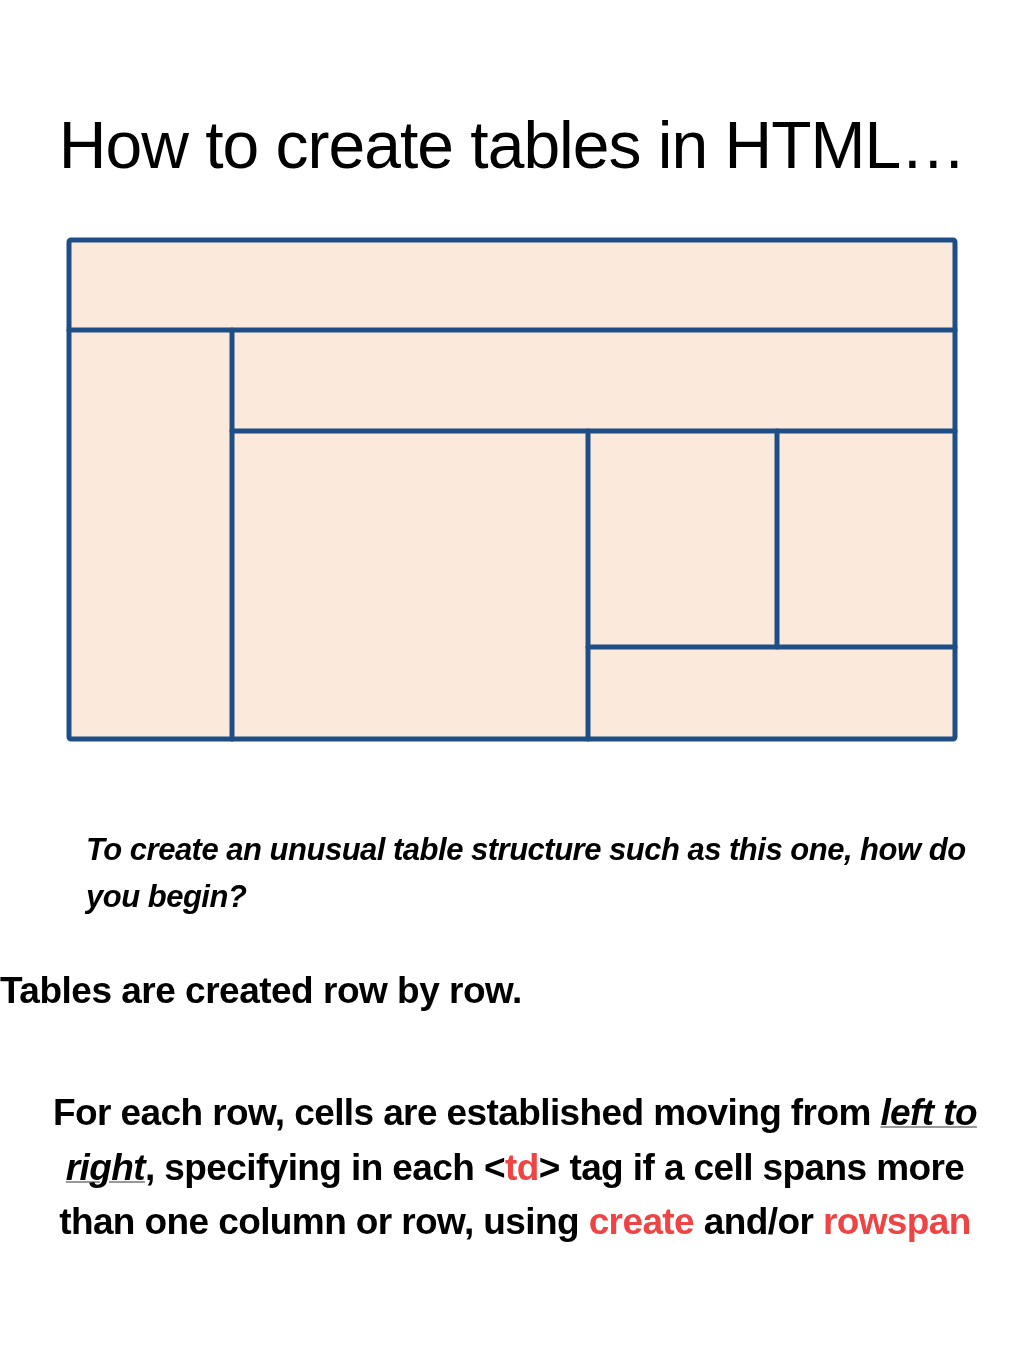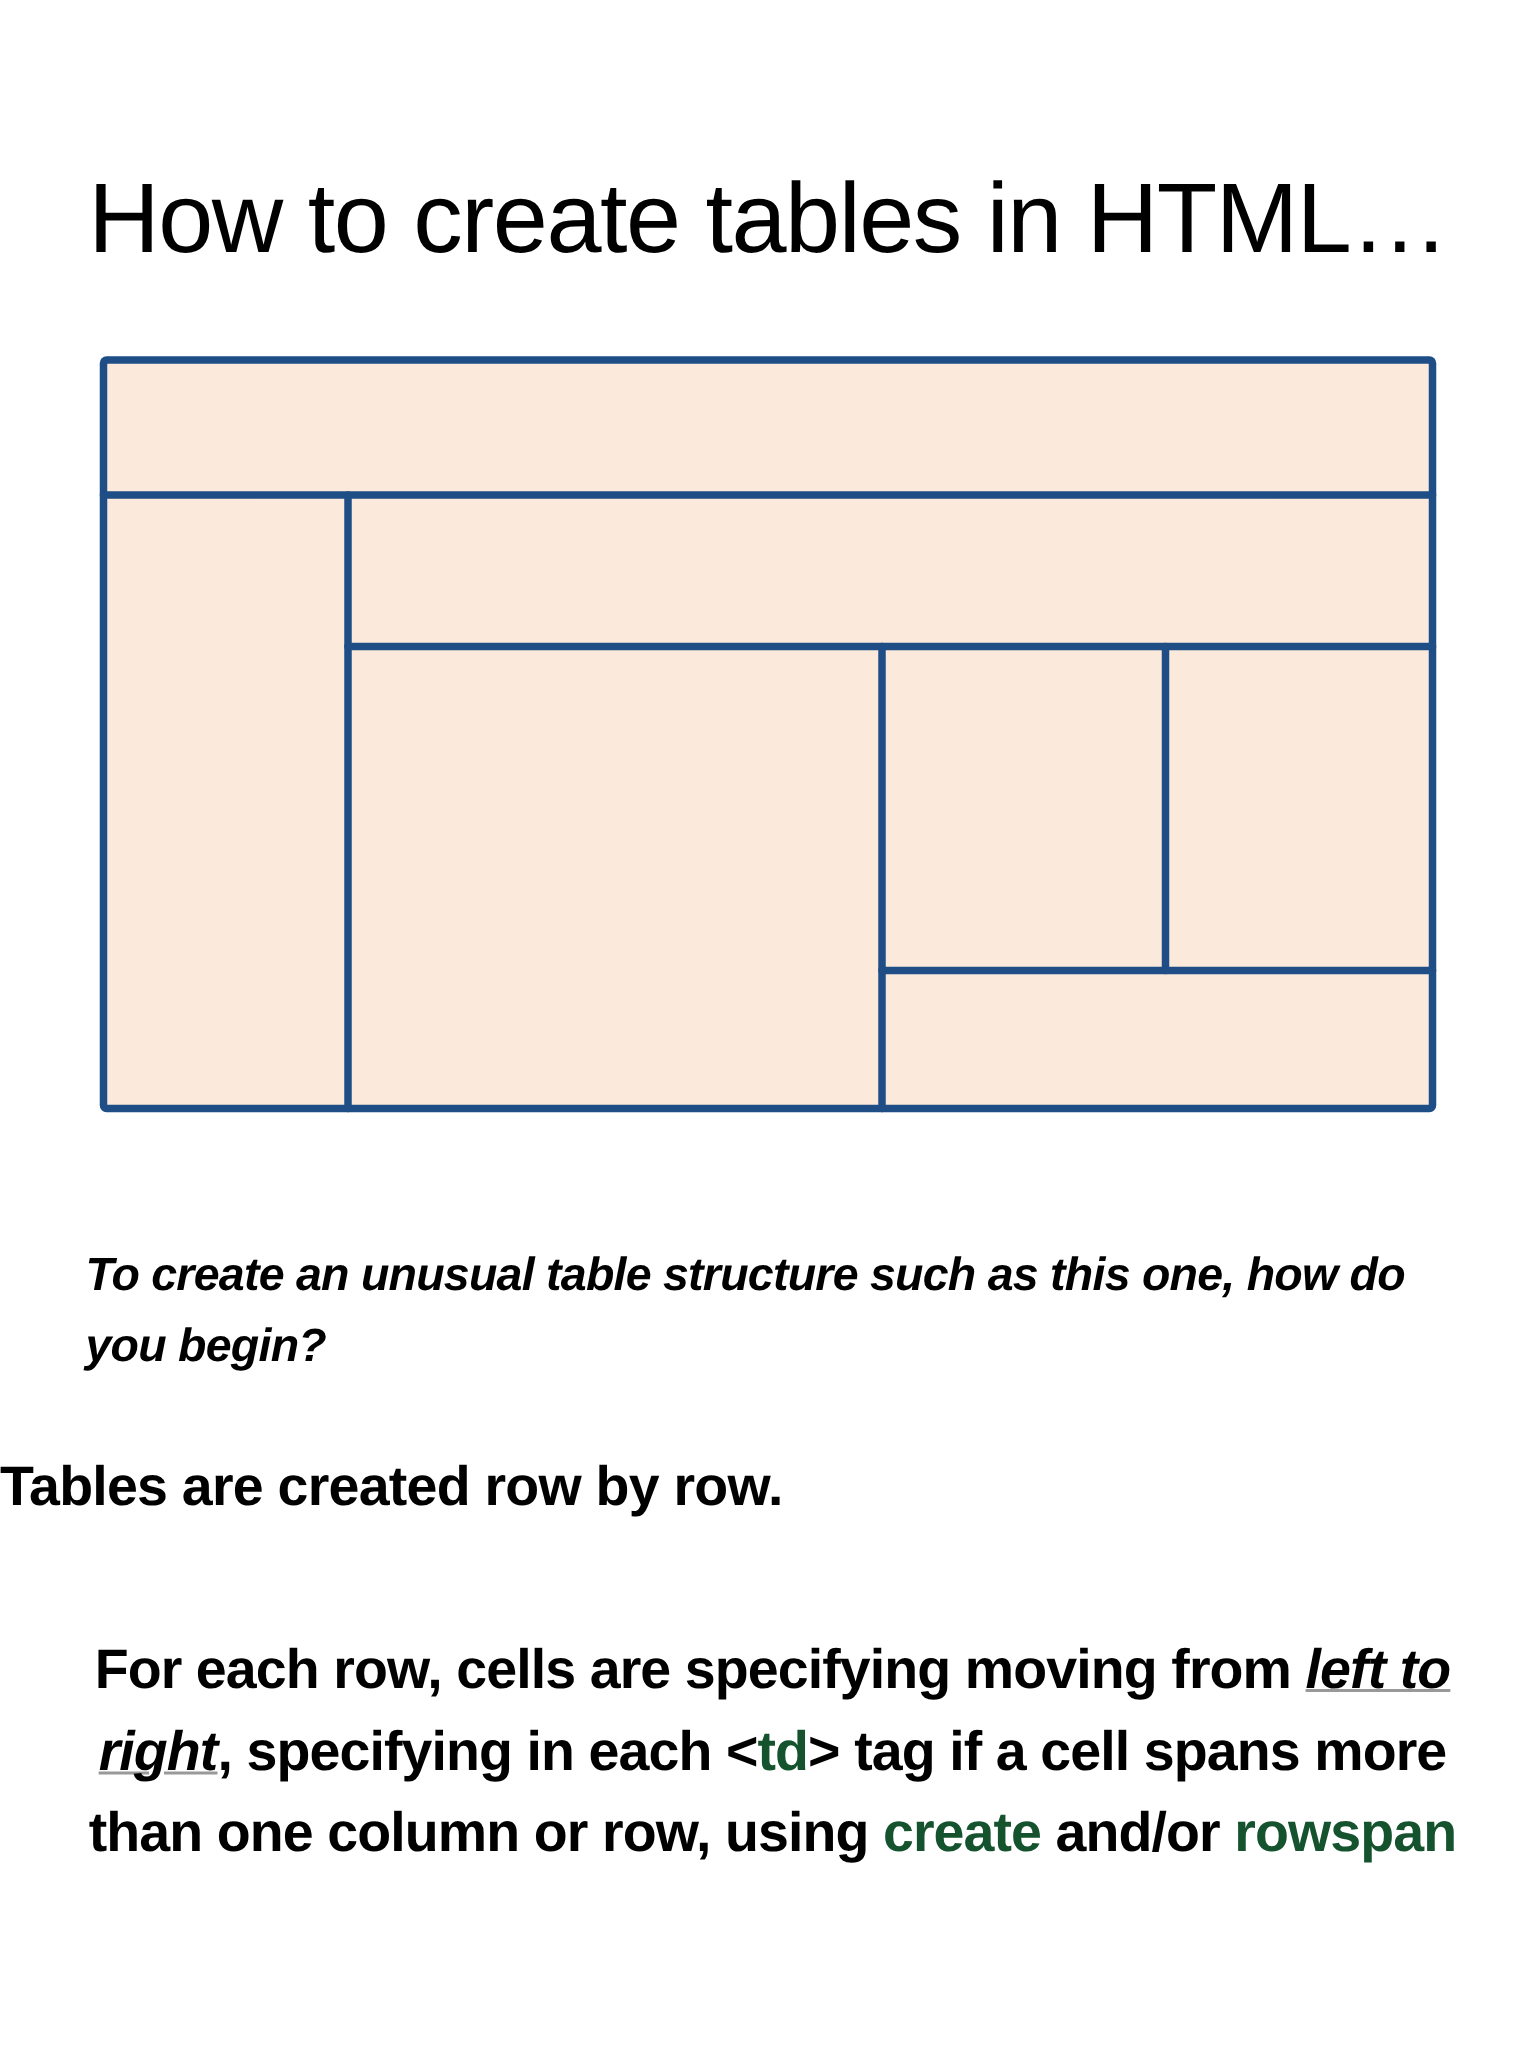--- a/index.html
+++ b/index.html
@@ -29,21 +29,21 @@
     }
     .diagram {
       position: absolute;
       left: 0;
       top: 0;
       width: 1024px;
       height: 800px;
     }
     .question {
       position: absolute;
-      left: 57px;
+      left: 86px;
       top: 826px;
       width: 880px;
       font-size: 31px;
       font-style: italic;
       font-weight: bold;
       line-height: 47px;
       letter-spacing: -0.5px;
     }
     .statement {
       position: absolute;
@@ -66,21 +66,21 @@
       line-height: 54.5px;
       letter-spacing: -0.6px;
     }
     .emph {
       font-style: italic;
       text-decoration: underline;
       text-decoration-color: #999999;
       text-decoration-thickness: 2px;
     }
     .red {
-      color: #14532d;
+      color: #ef4444;
     }
   </style>
 </head>
 <body>
 
 <h1 class="slide-title">How to create tables in HTML…</h1>
 
 <svg class="diagram" width="1024" height="800" viewBox="0 0 1024 800">
   <g>
     <rect x="69" y="240" width="886" height="499" fill="#fbeadc"></rect>
@@ -100,13 +100,13 @@
     <line x1="777" y1="431" x2="777" y2="647"></line>
 
     <line x1="588" y1="647" x2="955" y2="647"></line>
   </g>
 </svg>
 
 <div class="question">To create an unusual table structure such as this one, how do you begin?</div>
 
 <div class="statement">Tables are created row by row.</div>
 
-<div class="explanation"><span>For each row, cells are specifying moving from </span><span class="emph">left to right</span><span>, specifying in each &lt;</span><span class="red">td</span><span>&gt; tag if a cell spans more than one column or row, using </span><span class="red">create</span><span> and/or </span><span class="red">rowspan</span></div>
+<div class="explanation"><span>For each row, cells are established moving from </span><span class="emph">left to right</span><span>, specifying in each &lt;</span><span class="red">td</span><span>&gt; tag if a cell spans more than one column or row, using </span><span class="red">create</span><span> and/or </span><span class="red">rowspan</span></div>
 
 </body></html>

